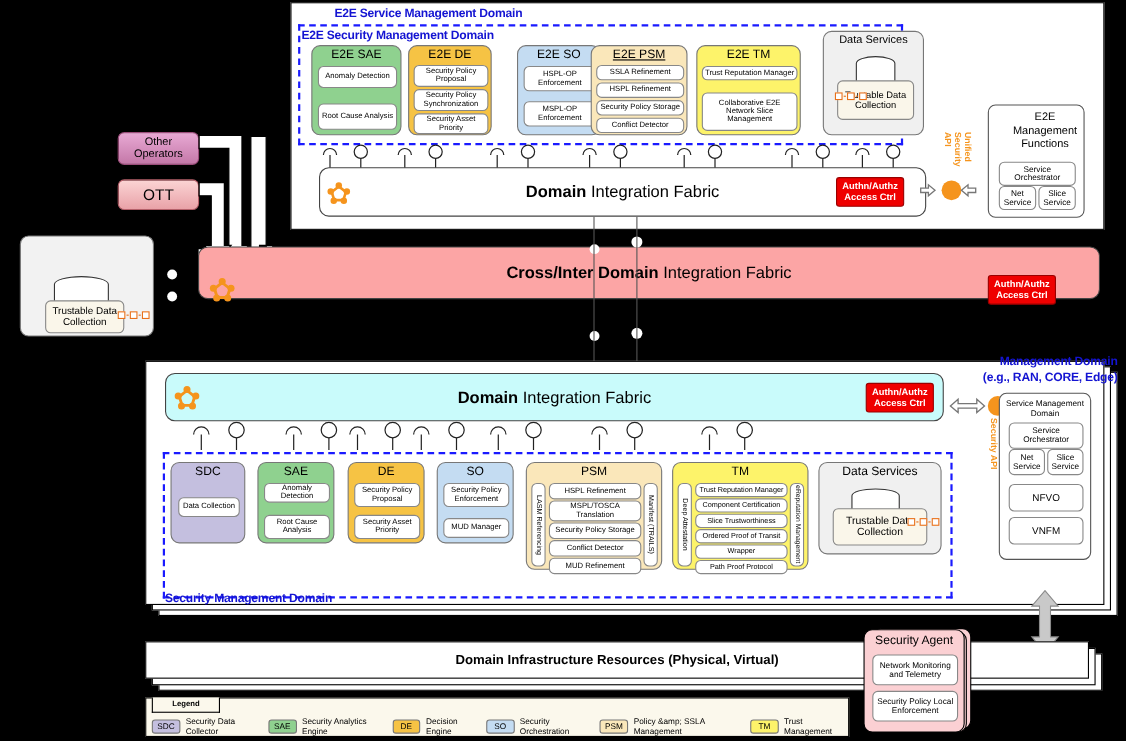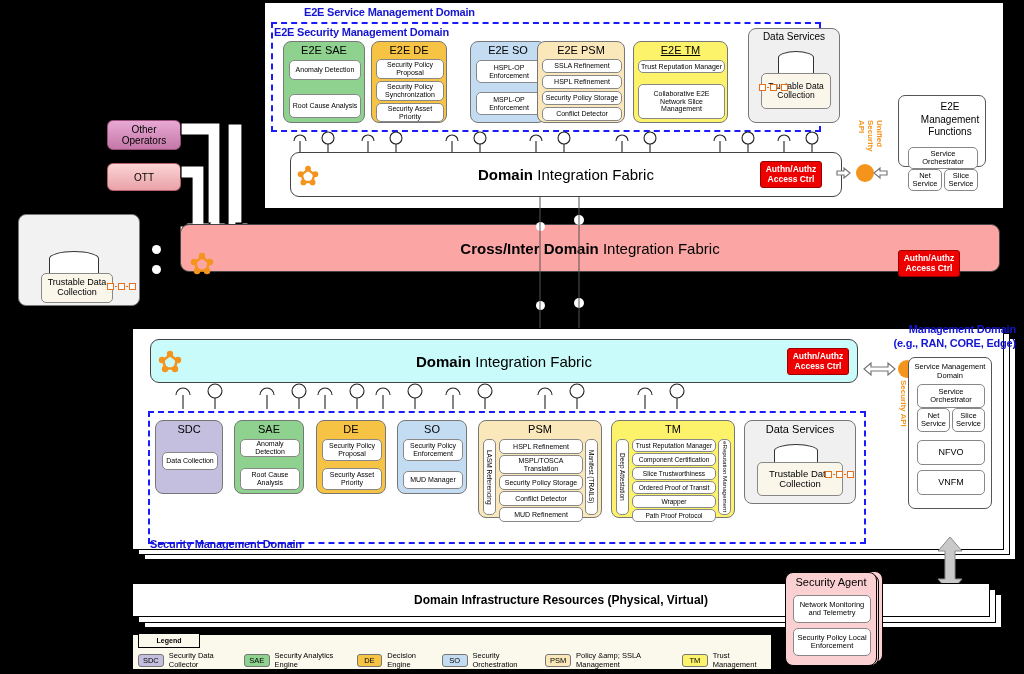--- a/index.html
+++ b/index.html
@@ -53,29 +53,29 @@
   <div class="sub abs" style="left:4px;top:39px;width:68px;height:20px;">Security Policy Synchronization</div>
   <div class="sub abs" style="left:4px;top:61px;width:68px;height:19px;">Security Asset Priority</div>
 </div>
 
 <div class="abs grp" style="left:454px;top:41px;width:76px;height:82px;background:#c4dcf2;margin-left:16px;">
   <div class="grp-title">E2E SO</div>
   <div class="sub abs" style="left:5px;top:18px;width:66px;height:23px;">HSPL-OP Enforcement</div>
   <div class="sub abs" style="left:5px;top:50px;width:66px;height:23px;">MSPL-OP Enforcement</div>
 </div>
 
-<div class="abs grp" style="left:537px;top:41px;width:88px;height:82px;background:#fae7ba;">
+<div class="abs grp" style="left:537px;top:41px;width:88px;height:82px;background:#fae7ba;text-decoration:underline;">
   <div class="grp-title">E2E PSM</div>
   <div class="sub abs" style="left:4px;top:17px;width:80px;height:14px;">SSLA Refinement</div>
   <div class="sub abs" style="left:4px;top:33px;width:80px;height:14px;">HSPL Refinement</div>
   <div class="sub abs" style="left:4px;top:49px;width:80px;height:14px;">Security Policy Storage</div>
   <div class="sub abs" style="left:4px;top:65px;width:80px;height:14px;">Conflict Detector</div>
 </div>
 
-<div class="abs grp" style="left:633px;top:41px;width:95px;height:82px;background:#fdf36a;text-decoration:underline;">
+<div class="abs grp" style="left:633px;top:41px;width:95px;height:82px;background:#fdf36a;">
   <div class="grp-title">E2E TM</div>
   <div class="sub abs" style="left:4px;top:18px;width:87px;height:13px;">Trust Reputation Manager</div>
   <div class="sub abs" style="left:4px;top:42px;width:87px;height:35px;">Collaborative E2E Network Slice Management</div>
 </div>
 
 <div class="abs grp" style="left:748px;top:28px;width:92px;height:95px;background:#f0f0f0;">
   <div class="grp-title" style="font-size:10px;">Data Services</div>
   <div class="abs cyl" style="left:29px;top:22px;width:36px;height:30px;"></div>
   <div class="abs sub" style="left:12px;top:44px;width:70px;height:36px;background:#faf6ea;font-size:8.5px;">Trustable Data Collection</div>
   <div class="abs chain" style="left:10px;top:55px;">
@@ -176,34 +176,34 @@
 <div class="abs vert" style="left:857px;top:120px;font-size:8px;font-weight:bold;color:#f5941d;height:46px;">Unified Security API</div>
 <div class="abs" style="left:836px;top:165px;">
   <svg width="60" height="16">
       <g fill="none" stroke="#777" stroke-width="1.2">
     <path d="M14,8 L8,3 L8,6 L1,6 L1,10 L8,10 L8,13 Z" fill="#fff"></path>
     <path d="M38,8 L44,3 L44,6 L51,6 L51,10 L44,10 L44,13 Z" fill="#fff"></path>
   </g>
     </svg>
 </div>
 
-<div class="abs rbox" style="left:898px;top:95px;width:88px;height:72px;padding-left:16px;">
+<div class="abs rbox" style="left:898px;top:95px;width:88px;height:103px;padding-left:16px;">
   <div style="text-align:center;font-size:10px;padding-top:5px;line-height:1.25;">E2E Management Functions</div>
   <div class="abs sub" style="left:9px;top:51px;width:70px;height:22px;font-size:7.5px;">Service Orchestrator</div>
   <div class="abs sub" style="left:9px;top:73px;width:34px;height:22px;font-size:7.5px;">Net Service</div>
   <div class="abs sub" style="left:45px;top:73px;width:34px;height:22px;font-size:7.5px;">Slice Service</div>
 </div>
 
 <div class="abs" style="left:107px;top:120px;width:74px;height:30px;border:1px solid #9b4d7a;border-radius:6px;
             background:linear-gradient(#e8a9d4,#c478a8);display:flex;align-items:center;justify-content:center;
             font-size:10px;text-align:center;line-height:1.15;">
   <span>Other Operators</span>
 </div>
 <div class="abs" style="left:107px;top:163px;width:74px;height:28px;border:1px solid #b5606a;border-radius:6px;
-            background:linear-gradient(#fbd4d4,#e9a2a8);display:flex;align-items:center;justify-content:center;font-size:10px;">
+            background:linear-gradient(#fbd4d4,#e9a2a8);display:flex;align-items:center;justify-content:center;font-size:14px;">
   <span>OTT</span>
 </div>
 
 <div class="abs" style="left:178px;top:118px;">
   <svg width="90" height="125">
     <g fill="#fff" stroke="#000" stroke-width="1.2">
       <path d="M2,122 L2,108 L50,108 L50,6 L64,6 L64,108 L70,108 L70,105 L58,105 L58,117
                M0,0"></path>
     </g>
     <g fill="#fff" stroke="#000" stroke-width="1.2">

